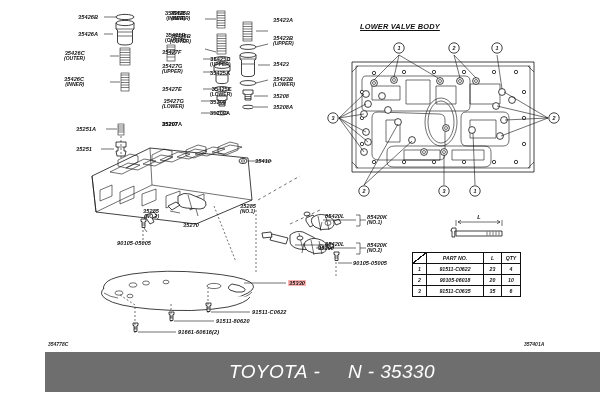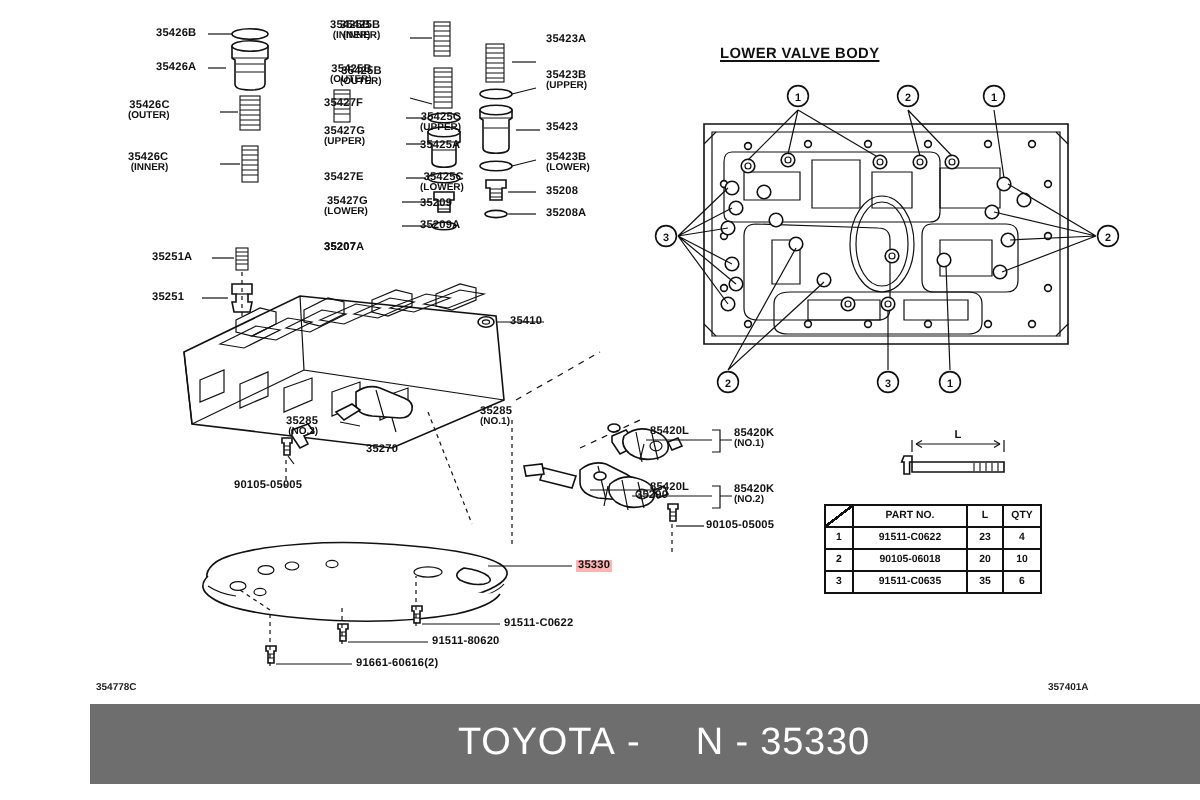--- a/index.html
+++ b/index.html
@@ -1,21 +1,21 @@
 <!DOCTYPE html>
 <html><head>
 <meta charset="utf-8">
 <style>
   html,body{margin:0;padding:0;}
   body{
     width:600px;height:400px;background:#ffffff;
     font-family:"Liberation Sans", sans-serif;
     position:relative;overflow:hidden;
   }
-  #stage{position:absolute;left:0;top:0;width:600px;height:400px;}
+  #stage{position:absolute;left:0;top:0;width:600px;height:400px;font-style:italic;}
   .lbl{
     position:absolute;font-size:5.6px;font-weight:bold;color:#111;
     letter-spacing:.1px;white-space:nowrap;line-height:1.12;
   }
   .lbl .sub{display:block;font-size:5.0px;font-weight:bold;letter-spacing:0;}
   .lbl.r{text-align:right;}
   .hl{background:#ffb3b3;padding:0 1px;}
   .corner{position:absolute;font-size:5px;font-weight:bold;color:#222;}
   .heading{
     position:absolute;font-size:7.4px;font-weight:bold;color:#111;

